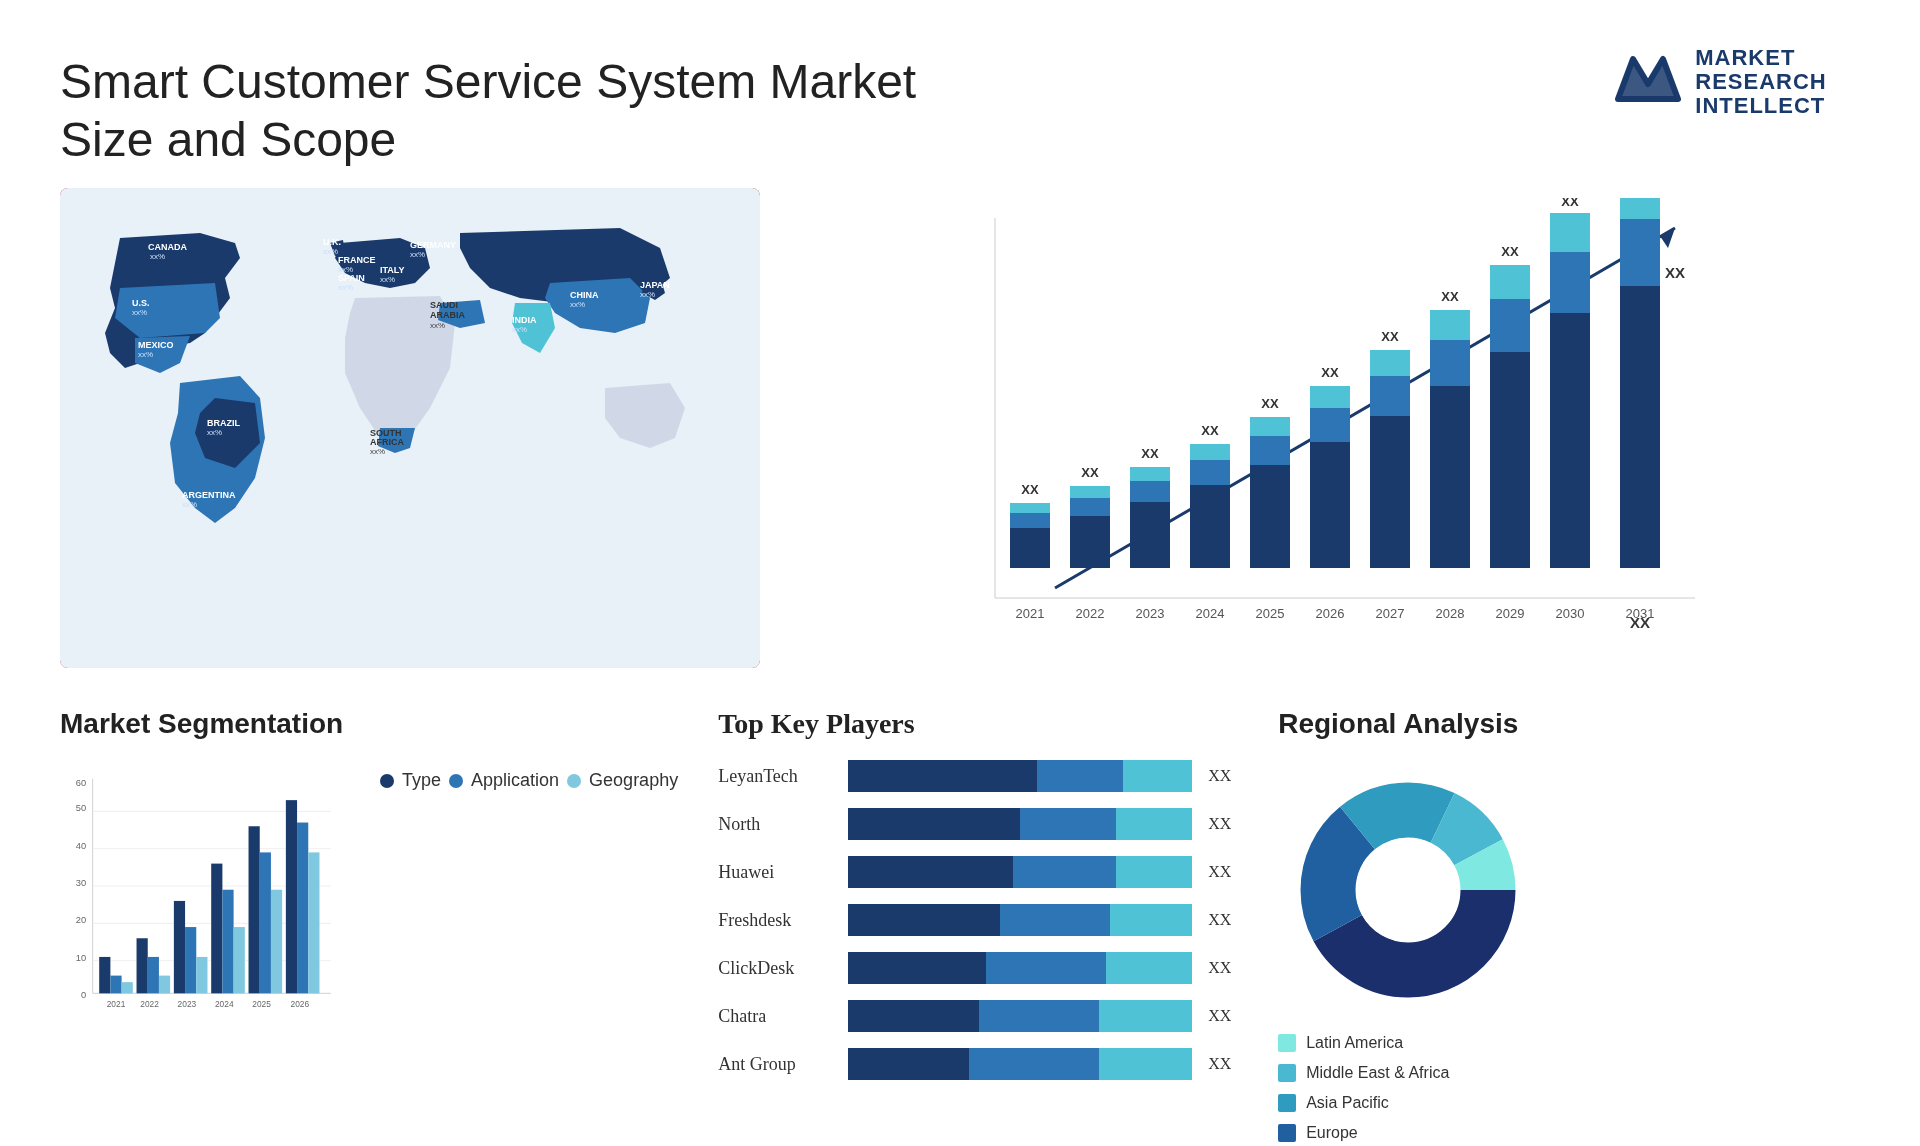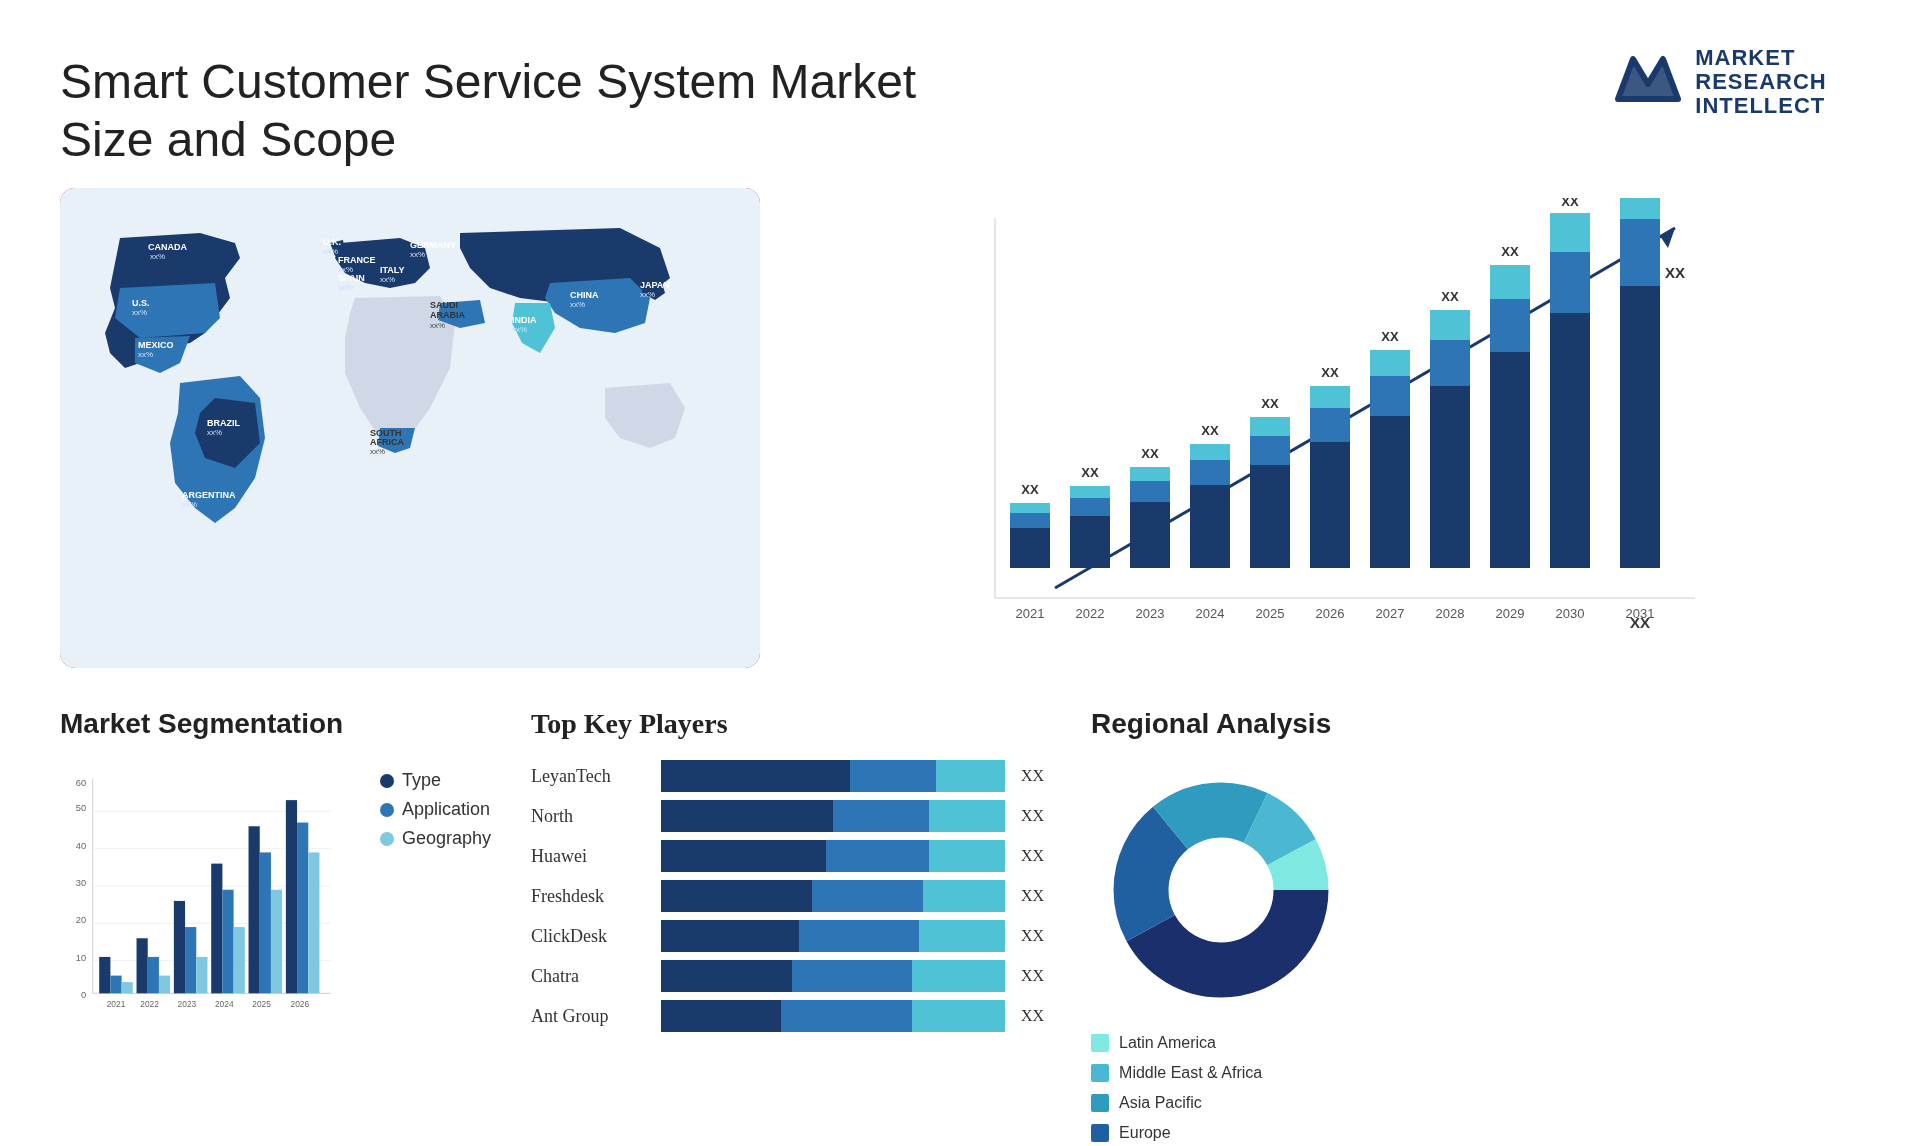--- a/index.html
+++ b/index.html
@@ -89,21 +89,21 @@
       gap: 40px;
       margin-bottom: 40px;
       height: 480px;
     }
 
     
     .map-container {
       flex: 0 0 700px;
       position: relative;
       background: #b91c1c;
-      border-radius: 15px;
+      border-radius: 8px;
       overflow: hidden;
     }
 
     
     .growth-chart-container {
       flex: 1;
       position: relative;
       padding: 10px 20px 10px 20px;
     }
 
@@ -129,21 +129,21 @@
 
     .section-title {
       font-size: 28px;
       font-weight: 700;
       color: #222;
       margin-bottom: 20px;
     }
 
     .legend {
       display: flex;
-      flex-direction: column;
+      flex-direction: row;
       gap: 8px;
       margin-top: 10px;
       padding-left: 30px;
     }
 
     .legend-item {
       display: flex;
       align-items: center;
       gap: 8px;
       font-size: 18px;
@@ -153,21 +153,21 @@
     .legend-dot {
       width: 14px;
       height: 14px;
       border-radius: 50%;
     }
 
     
     .player-list {
       display: flex;
       flex-direction: column;
-      gap: 8px;
+      gap: 16px;
     }
 
     .player-row {
       display: flex;
       align-items: center;
       gap: 10px;
     }
 
     .player-name {
       font-size: 18px;

